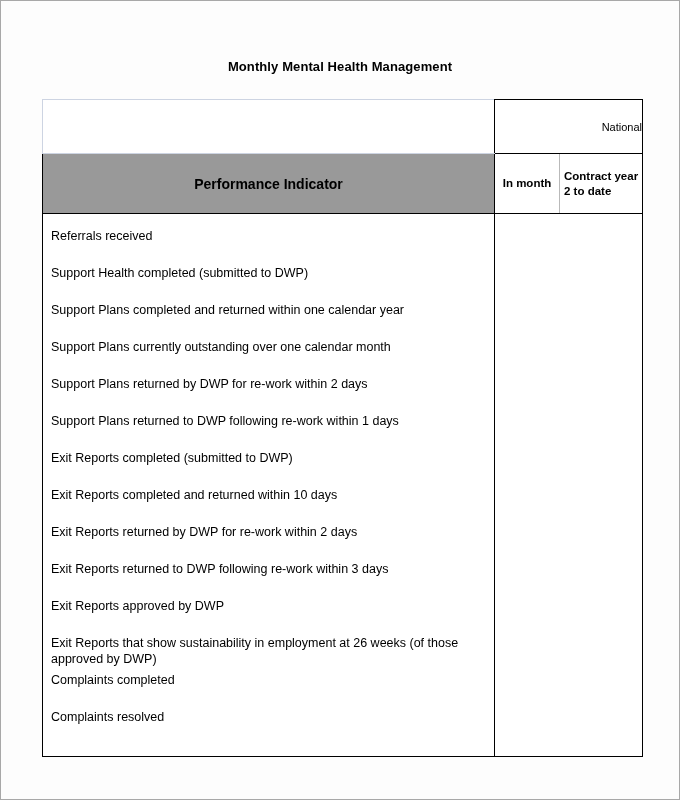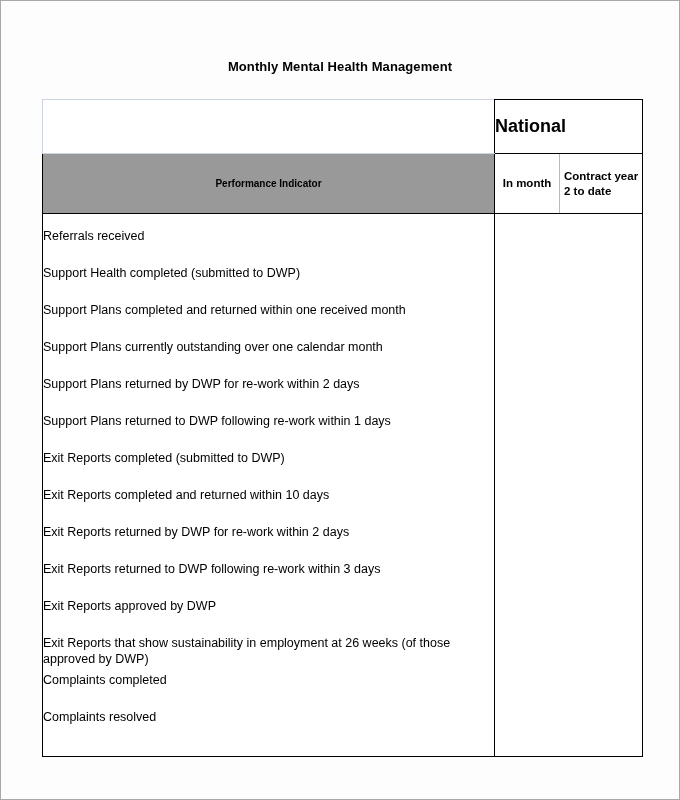--- a/index.html
+++ b/index.html
@@ -61,31 +61,31 @@
   }
   
   td.corner-blank {
     border-color: #cdd4e2;
     border-right-color: #000000;
     background: #ffffff;
     height: 54px;
   }
   th.national-head {
     height: 54px;
-    text-align: left;
+    text-align: right;
     vertical-align: middle;
-    font-size: 18px;
-    font-weight: bold;
+    font-size: 11px;
+    font-weight: normal;
   }
   th.indicator-head {
     background: #999999;
     height: 60px;
     text-align: center;
     vertical-align: middle;
-    font-size: 10px;
+    font-size: 14px;
     font-weight: bold;
   }
   th.sub-head {
     height: 60px;
     font-size: 11.5px;
     font-weight: bold;
     vertical-align: middle;
     padding: 0 2px;
     line-height: 1.22;
   }
@@ -94,21 +94,21 @@
     white-space: nowrap;
     border-right-color: #b9b9b9;
     margin-left: 48px;
   }
   th.sub-head.ytd {
     text-align: left;
     padding-left: 4px;
   }
   
   td.indicator-list {
-    padding: 14px 6px 10px 0;
+    padding: 14px 6px 10px 8px;
     height: 523px;
   }
   td.data-open {
     background: #ffffff;
     height: 523px;
   }
   .indicator-row {
     font-size: 12.5px;
     line-height: 1.30;
     min-height: 37px;
@@ -143,21 +143,21 @@
     <tbody>
       <tr>
         <td class="indicator-list">
           <div class="indicator-row">
             <span class="txt">Referrals received</span>
           </div>
           <div class="indicator-row">
             <span class="txt">Support Health completed (submitted to DWP)</span>
           </div>
           <div class="indicator-row">
-            <span class="txt">Support Plans completed and returned within one received month</span>
+            <span class="txt">Support Plans completed and returned within one calendar year</span>
           </div>
           <div class="indicator-row">
             <span class="txt">Support Plans currently outstanding over one calendar month</span>
           </div>
           <div class="indicator-row">
             <span class="txt">Support Plans returned by DWP for re-work within 2 days</span>
           </div>
           <div class="indicator-row">
             <span class="txt">Support Plans returned to DWP following re-work within 1 days</span>
           </div>

